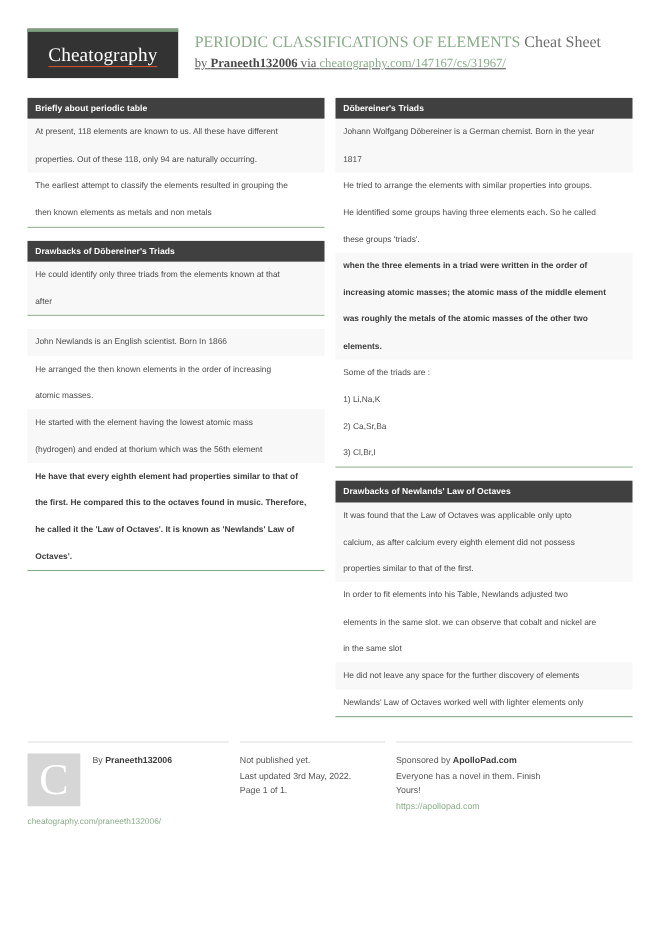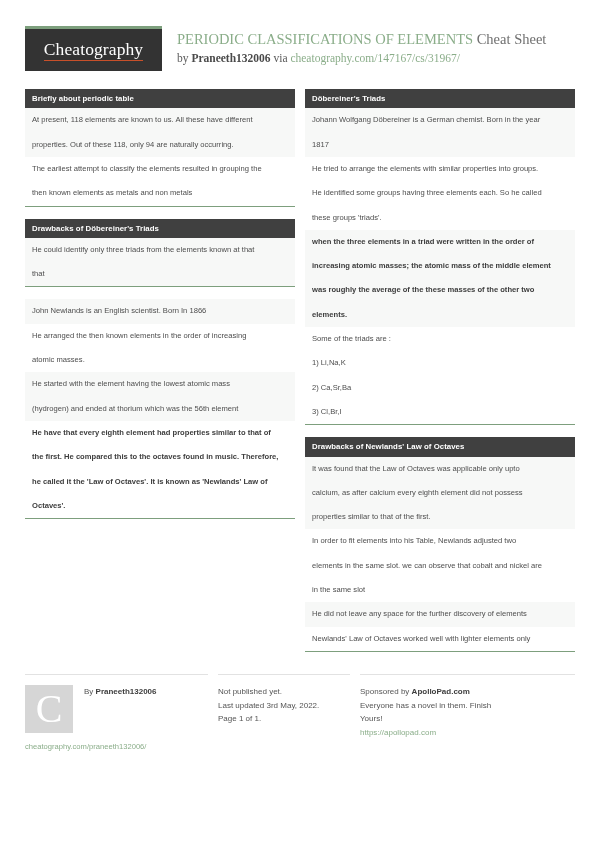--- a/index.html
+++ b/index.html
@@ -66,20 +66,21 @@
   .sheet-title .strong {
     color: #6f6f6f;
   }
   .byline {
     font-family: "Liberation Serif", serif;
     font-size: 11.5px;
     color: #5a5a5a;
     line-height: 1.3;
     margin-top: 3px;
     white-space: nowrap;
+    text-decoration: underline;
   }
   .byline b { font-weight: bold; color: #4a4a4a; }
   .byline .link { color: #8aad89; }
 
   
   .columns {
     display: flex;
     gap: 10px;
     margin-top: 15px;
     align-items: flex-start;
@@ -218,21 +219,21 @@
           </div>
           <div class="row">
             <p>The earliest attempt to classify the elements resulted in grouping the</p>
             <p>then known elements as metals and non metals</p>
           </div>
         </div>
         <div class="card">
           <div class="card-title">Drawbacks of Döbereiner's Triads</div>
           <div class="row alt">
             <p>He could identify only three triads from the elements known at that</p>
-            <p>that</p>
+            <p>after</p>
           </div>
         </div>
         <div class="card">
           <div class="row alt">
             <p>John Newlands is an English scientist. Born In 1866</p>
           </div>
           <div class="row">
             <p>He arranged the then known elements in the order of increasing</p>
             <p>atomic masses.</p>
           </div>
@@ -256,21 +257,21 @@
             <p>1817</p>
           </div>
           <div class="row">
             <p>He tried to arrange the elements with similar properties into groups.</p>
             <p>He identified some groups having three elements each. So he called</p>
             <p>these groups 'triads'.</p>
           </div>
           <div class="row alt bold">
             <p>when the three elements in a triad were written in the order of</p>
             <p>increasing atomic masses; the atomic mass of the middle element</p>
-            <p>was roughly the average of the these masses of the other two</p>
+            <p>was roughly the metals of the atomic masses of the other two</p>
             <p>elements.</p>
           </div>
           <div class="row">
             <p>Some of the triads are :</p>
             <p>1) Li,Na,K</p>
             <p>2) Ca,Sr,Ba</p>
             <p>3) Cl,Br,I</p>
           </div>
         </div>
         <div class="card">

